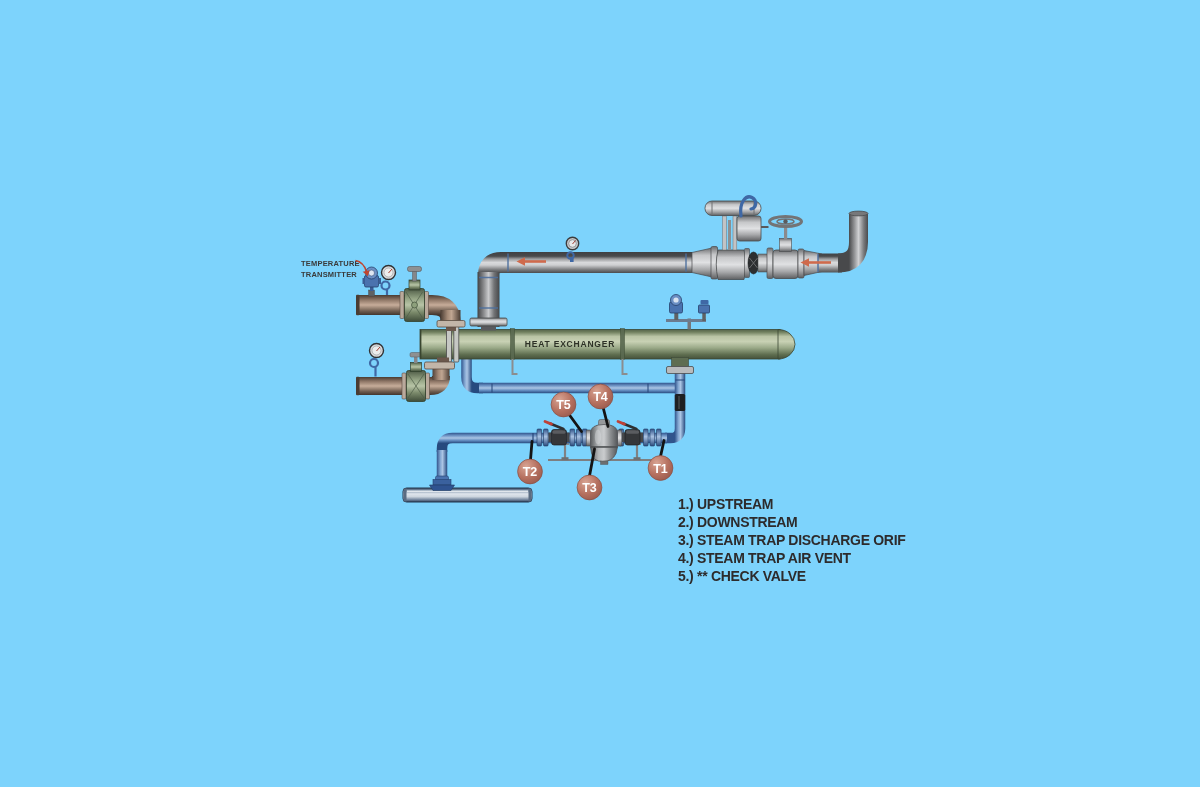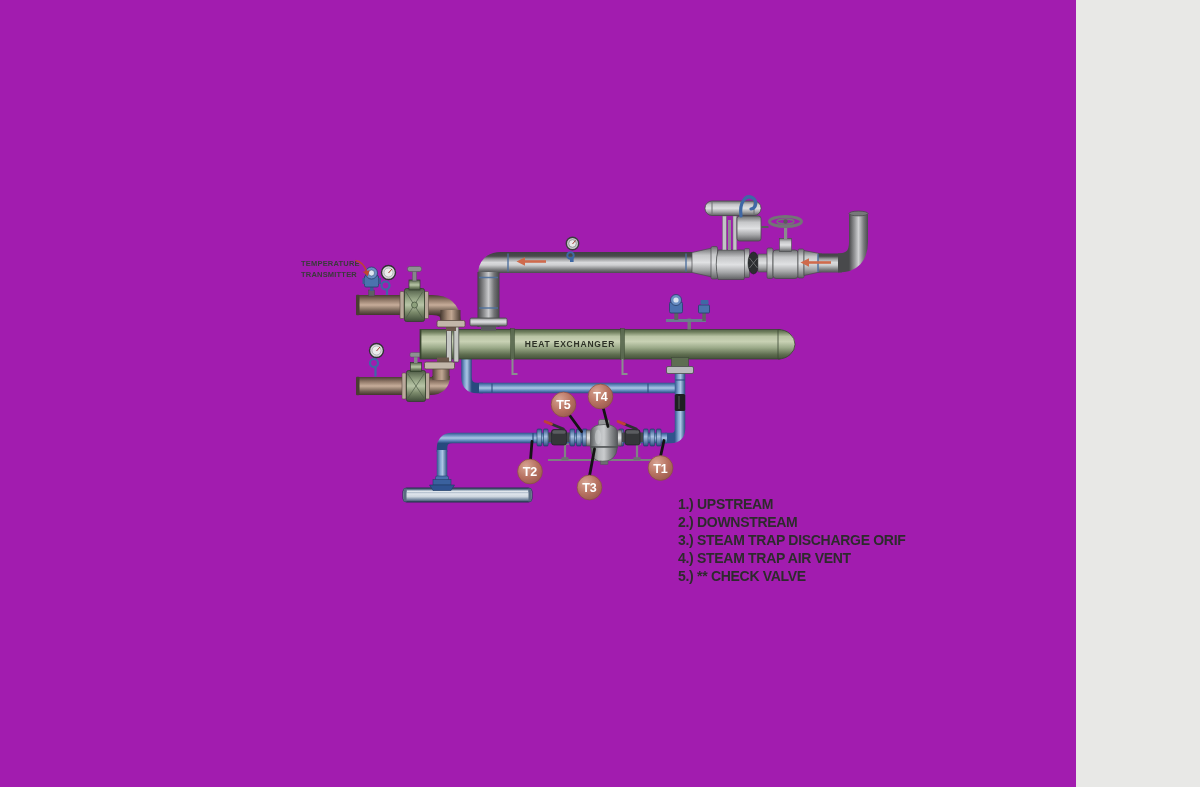--- a/index.html
+++ b/index.html
@@ -1,16 +1,16 @@
 <!DOCTYPE html>
 <html><head>
 <meta charset="utf-8">
 <style>
   html,body{margin:0;padding:0;background:#e8e8e6;}
-  .stage{position:relative;width:1076px;height:787px;background:#a21caf;overflow:hidden;
+  .stage{position:relative;width:1200px;height:787px;background:#7dd3fc;overflow:hidden;
          font-family:"Liberation Sans",sans-serif;}
   svg{position:absolute;left:0;top:0;}
   text{font-family:"Liberation Sans",sans-serif;}
   .legend-line{font-weight:bold;font-size:14px;fill:#2d2b2c;letter-spacing:-0.3px;}
   .tt-label{font-weight:bold;font-size:7.5px;fill:#3a3a3a;letter-spacing:0.2px;}
   .hx-label{font-weight:bold;font-size:8.5px;fill:#2e3227;letter-spacing:0.8px;}
   .tag-text{font-weight:bold;font-size:12.5px;fill:#ffffff;text-anchor:middle;}
 </style>
 </head>
 <body>

